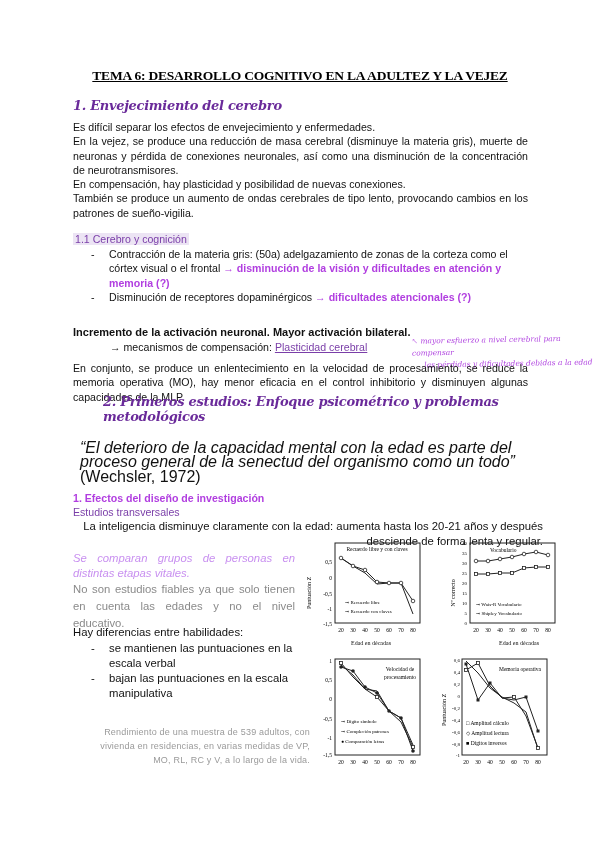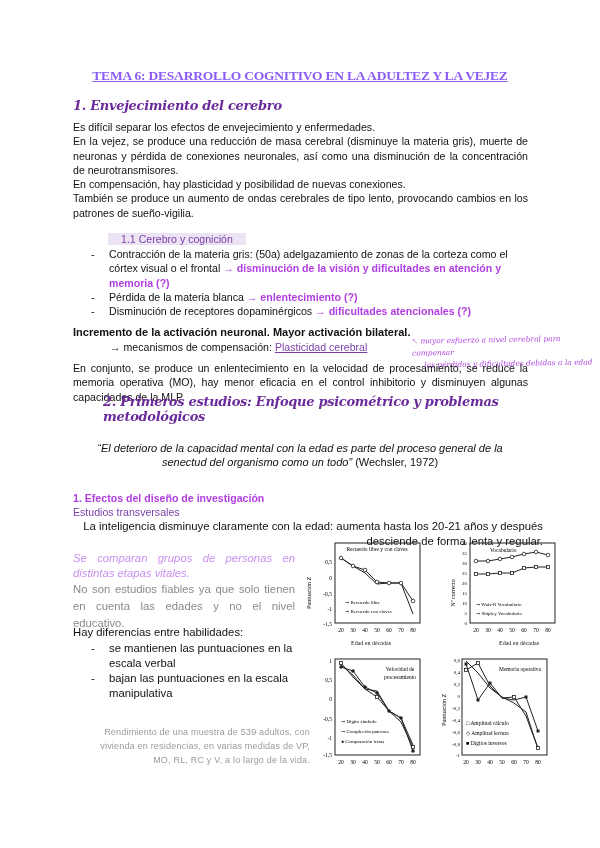--- a/index.html
+++ b/index.html
@@ -1,30 +1,30 @@
 <!DOCTYPE html>
 <html><head>
 <meta charset="utf-8">
 <style>
   html, body { margin:0; padding:0; background:#ffffff; }
   body { width:600px; height:848px; position:relative; overflow:hidden; font-family:"Liberation Sans", sans-serif; color:#111; }
   .page { position:absolute; left:0; top:0; width:600px; height:848px; }
-  .title { position:absolute; left:0; width:600px; top:68px; text-align:center; font-family:"Liberation Serif", serif; font-weight:bold; font-size:13.5px; color:#8b5cf6; text-decoration:underline; letter-spacing:-0.2px; }
+  .title { position:absolute; left:0; width:600px; top:68px; text-align:center; font-family:"Liberation Serif", serif; font-weight:bold; font-size:13.5px; color:#000000; text-decoration:underline; letter-spacing:-0.2px; }
   .h1 { position:absolute; left:73px; font-family:"DejaVu Serif", serif; font-weight:bold; font-size:13px; color:#6a2a9a; letter-spacing:-0.3px;font-style:italic; }
   .p { position:absolute; left:73px; width:455px; font-size:10.6px; line-height:14.3px; text-align:justify; }
   .p .line { display:block; }
-  .sub-hl { background:#ece4f4; color:#7a3ea8; padding:0 13px;margin-left:35px; }
+  .sub-hl { background:#ece4f4; color:#7a3ea8; padding:0 2px; }
   .list { position:absolute; left:73px; width:460px; font-size:10.6px; line-height:14.3px; margin:0; padding:0; list-style:none; }
   .list li { position:relative; padding-left:36px; }
   .list li::before { content:"-"; position:absolute; left:18px; }
   .purple-bold { color:#b13ee0; font-weight:bold; }
   .bold { font-weight:bold; }
   .link { color:#7a3ea8; text-decoration:underline; }
   .hand { position:absolute; font-family:"DejaVu Serif", serif; font-style:italic; font-size:7.5px; color:#b146e0; line-height:12px; transform:rotate(-1deg); }
-  .quote { position:absolute; left:80px; width:440px; text-align:center; font-size:11px; line-height:14.3px; }
+  .quote { position:absolute; left:80px; width:440px; text-align:left; font-size:16px; line-height:14.3px; }
   .quote i { font-style:italic; }
   .ph { color:#c88ff0; }
   .gray { color:#8a8a8a; }
   .caption { position:absolute; left:85px; width:225px; text-align:right; font-size:9px; line-height:14px; color:#9a9a9a; letter-spacing:0.2px; }
   .chart { position:absolute; }
   .chart svg text { font-family:"Liberation Serif", serif; }
 </style>
 </head>
 <body>
 
@@ -40,21 +40,20 @@
     <span class="line">En compensación, hay plasticidad y posibilidad de nuevas conexiones.</span>
     <span class="line">También se produce un aumento de ondas cerebrales de tipo lento, provocando cambios en los patrones de sueño-vigilia.</span>
   </div>
 
   <div class="p" style="top:232px;">
     <span class="sub-hl">1.1 Cerebro y cognición</span>
   </div>
 
   <ul class="list" style="top:247px;">
     <li><span>Contracción de la materia gris: (50a) adelgazamiento de zonas de la corteza como el córtex visual o el frontal </span><span class="purple-bold">→ disminución de la visión y dificultades en atención y memoria (?)</span></li>
-    <li><span>Pérdida de la materia blanca </span><span class="purple-bold">→ enlentecimiento (?)</span></li>
     <li><span>Disminución de receptores dopaminérgicos </span><span class="purple-bold">→ dificultades atencionales (?)</span></li>
   </ul>
 
   <div class="p bold" style="top:325px; font-size:11px;">Incremento de la activación neuronal. Mayor activación bilateral.</div>
 
   <div class="p" style="top:340px; left:110px; width:300px; font-size:10.6px;">
     <span>→ mecanismos de compensación: </span><span class="link">Plasticidad cerebral</span>
   </div>
 
   <div class="hand" style="left:412px; top:334px;">

